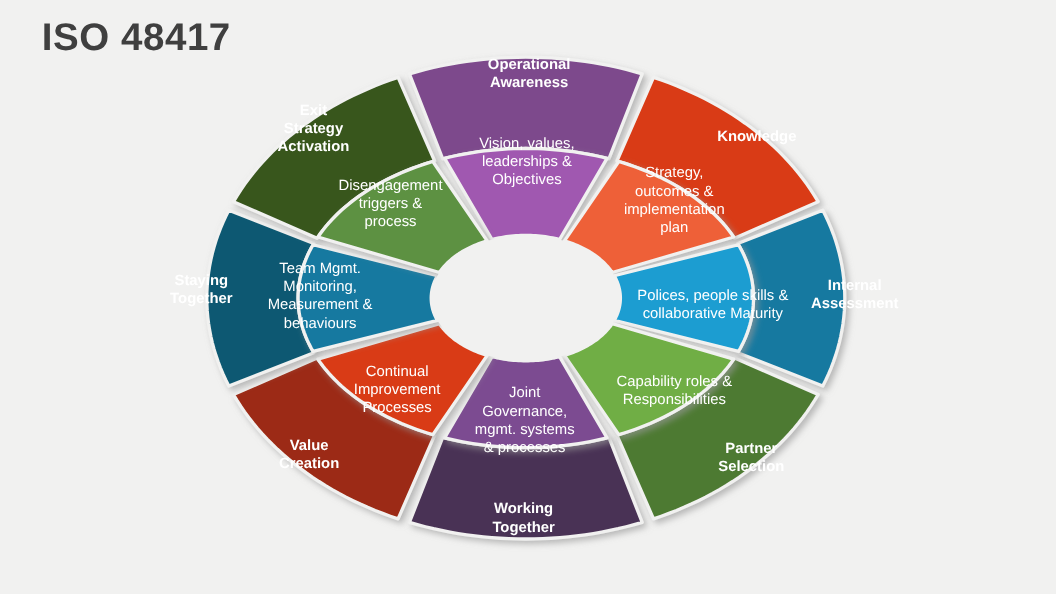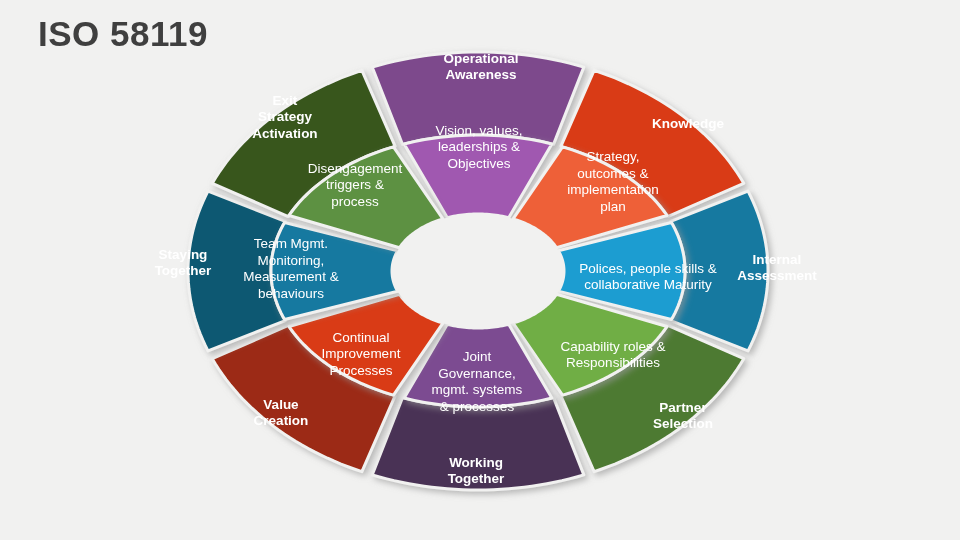--- a/index.html
+++ b/index.html
@@ -55,21 +55,21 @@
   }
   .hub {
     fill: #f1f1f0;
   }
 </style>
 </head>
 <body>
 
 <div id="page">
 
-  <div id="page-title">ISO 58119</div>
+  <div id="page-title">ISO 48417</div>
 
   <svg id="wheel" width="960" height="540" viewBox="0 0 960 540">
     <defs>
       <filter id="dropshadow" x="-25%" y="-25%" width="150%" height="150%">
         <feDropShadow dx="3" dy="3" stdDeviation="3" flood-color="#9a9a9a" flood-opacity="0.65"></feDropShadow>
       </filter>
     </defs>
     <g id="slices-outer">
         <path class="slice" d="M372.19,67.10 L379.43,65.04 L386.74,63.13 L394.11,61.36 L401.55,59.75 L409.04,58.28 L416.57,56.97 L424.16,55.81 L431.78,54.80 L439.43,53.95 L447.11,53.25 L454.81,52.70 L462.53,52.31 L470.26,52.08 L478.00,52.00 L485.74,52.08 L493.47,52.31 L501.19,52.70 L508.89,53.25 L516.57,53.95 L524.22,54.80 L531.84,55.81 L539.43,56.97 L546.96,58.28 L554.45,59.75 L561.89,61.36 L569.26,63.13 L576.57,65.04 L583.81,67.10 L553.53,144.38 L548.36,143.10 L543.14,141.91 L537.88,140.81 L532.57,139.81 L527.23,138.90 L521.85,138.09 L516.43,137.36 L510.99,136.74 L505.53,136.21 L500.05,135.77 L494.55,135.44 L489.04,135.19 L483.52,135.05 L478.00,135.00 L472.48,135.05 L466.96,135.19 L461.45,135.44 L455.95,135.77 L450.47,136.21 L445.01,136.74 L439.57,137.36 L434.15,138.09 L428.77,138.90 L423.43,139.81 L418.12,140.81 L412.86,141.91 L407.64,143.10 L402.47,144.38 Z" fill="#7d4a8c" filter="url(#dropshadow)"></path>
         <path class="slice" d="M594.10,70.32 L601.15,72.73 L608.11,75.28 L614.98,77.97 L621.75,80.80 L628.41,83.76 L634.97,86.86 L641.42,90.08 L647.75,93.44 L653.97,96.92 L660.05,100.53 L666.01,104.26 L671.83,108.11 L677.52,112.07 L683.06,116.14 L688.46,120.33 L693.71,124.62 L698.80,129.02 L703.74,133.52 L708.51,138.11 L713.12,142.81 L717.57,147.59 L721.84,152.46 L725.94,157.41 L729.87,162.45 L733.61,167.56 L737.18,172.75 L740.55,178.00 L743.75,183.32 L667.69,216.55 L665.41,213.25 L663.00,209.98 L660.45,206.76 L657.78,203.59 L654.98,200.46 L652.05,197.38 L649.00,194.36 L645.83,191.39 L642.54,188.48 L639.13,185.62 L635.60,182.83 L631.97,180.10 L628.22,177.43 L624.37,174.83 L620.41,172.30 L616.36,169.84 L612.20,167.45 L607.95,165.14 L603.60,162.90 L599.17,160.74 L594.65,158.65 L590.05,156.65 L585.36,154.72 L580.60,152.88 L575.77,151.13 L570.87,149.46 L565.90,147.87 L560.87,146.37 Z" fill="#d93b13" filter="url(#dropshadow)"></path>

